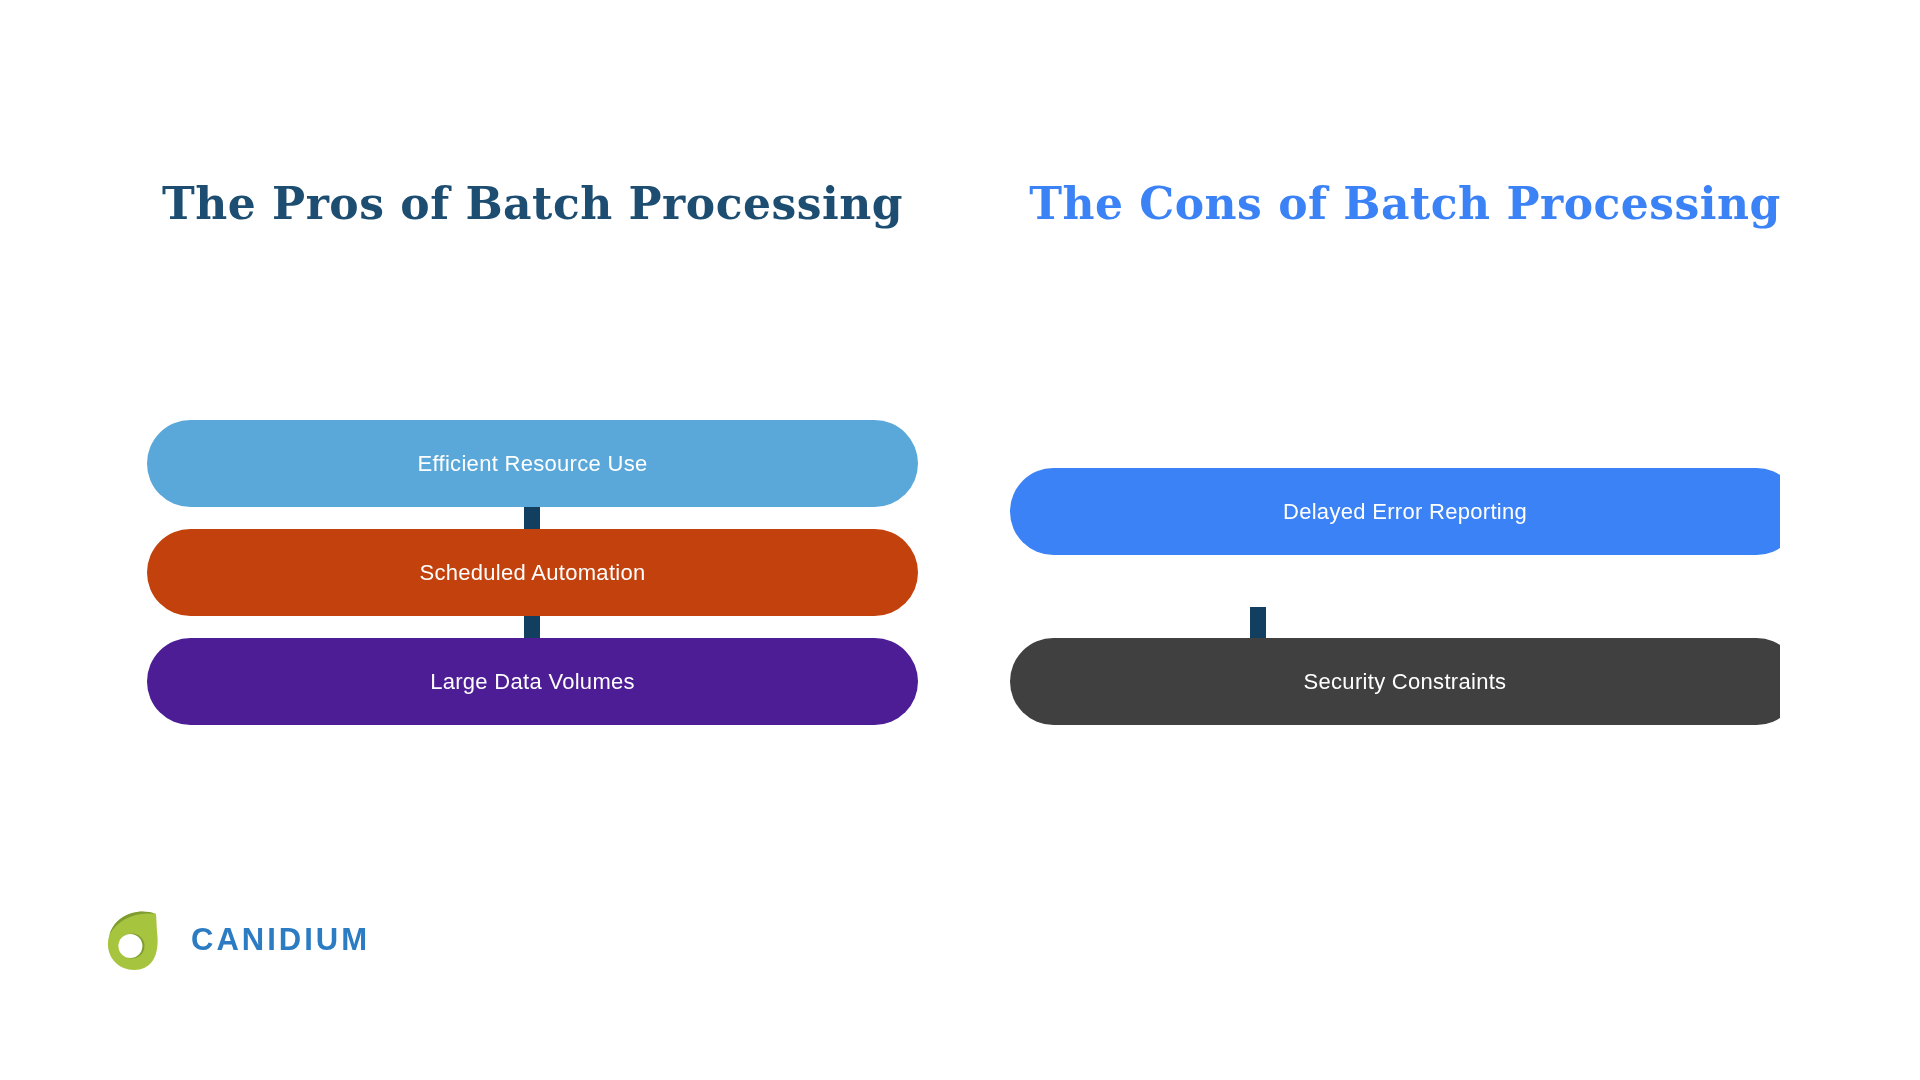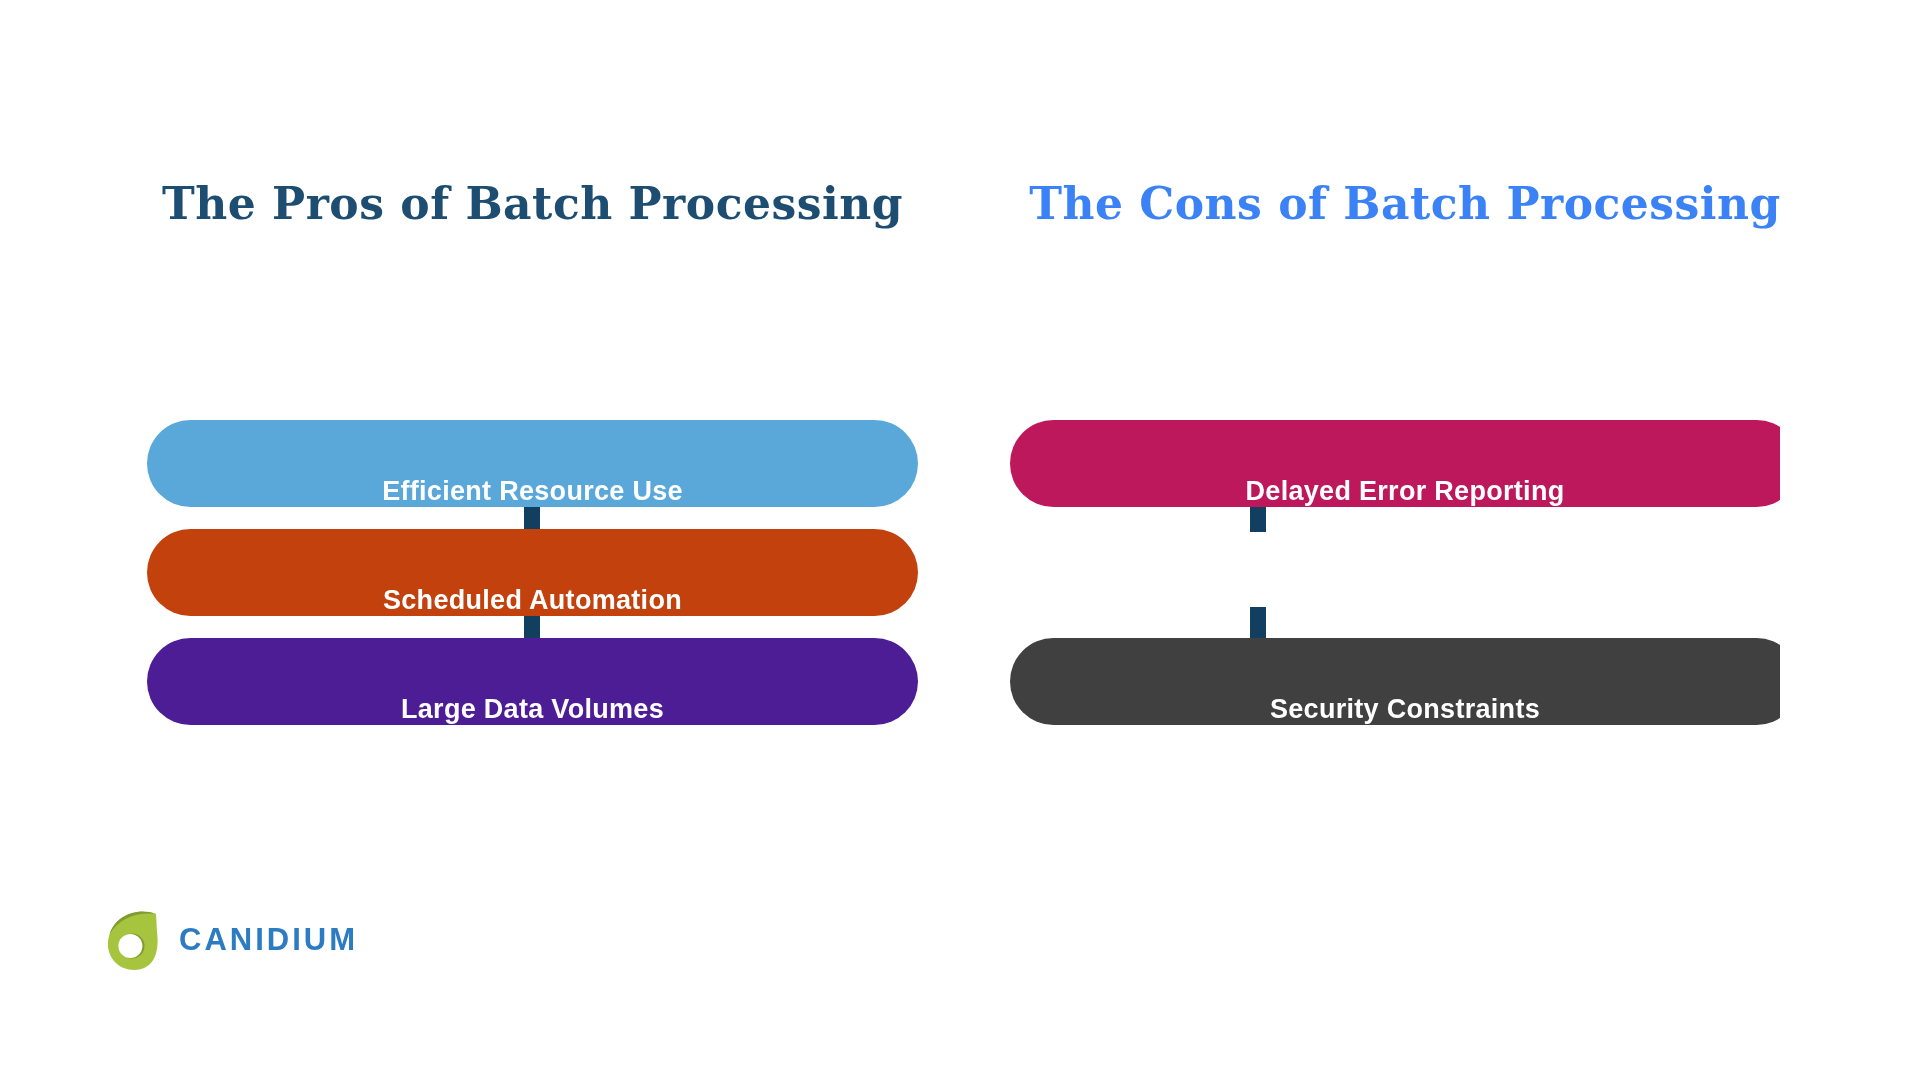--- a/index.html
+++ b/index.html
@@ -21,25 +21,25 @@
     letter-spacing:0.5px;
   }
   #title-pros{left:147px;width:771px;}
   #title-cons{left:1010px;width:790px;}
 
   .pill{
     position:absolute;
     height:87px;
     border-radius:44px;
     display:flex;
-    align-items:flex-end;
+    align-items:center;
     justify-content:center;
     color:#ffffff;
-    font-weight:700;
-    font-size:27px;
+    font-weight:400;
+    font-size:22px;
     letter-spacing:0.3px;
     z-index:2;
   }
   .pill.left{left:147px;width:771px;}
   .pill.right{left:1010px;width:790px;}
   .row1{top:420px;}
   .row2{top:529px;}
   .row3{top:638px;}
 
   .stub{
@@ -52,21 +52,21 @@
   .stub.right{left:1250px;}
   .gap1{top:498px;}
   .gap2{top:607px;}
 
   .logo{
     position:absolute;
     left:107px;
     top:910px;
     display:flex;
     align-items:center;
-    gap:20px;
+    gap:32px;
   }
   .logo-text{
     font-weight:700;
     font-size:31px;
     letter-spacing:3px;
   }
 </style>
 </head>
 <body>
 
@@ -84,21 +84,21 @@
   <div class="pill left row1" style="background: rgb(90, 168, 218);">
     <span>Efficient Resource Use</span>
   </div>
   <div class="pill left row2" style="background: #c2410c;">
     <span>Scheduled Automation</span>
   </div>
   <div class="pill left row3" style="background: #4c1d95;">
     <span>Large Data Volumes</span>
   </div>
 
-  <div class="pill right row1" style="background: #be185d;">
+  <div class="pill right row1" style="background: #3b82f6; margin-top: 48px;">
     <span>Delayed Error Reporting</span>
   </div>
   <div class="pill right row3" style="background: #404040;">
     <span>Security Constraints</span>
   </div>
 
   <div class="logo">
     <span style="display:inline-flex;">
       <svg width="52" height="60" viewBox="0 0 52 60" aria-hidden="true">
         <path d="M49 4 C28 -3 7 7 2 26 C-3 45 10 60 27 60 C45 60 53 45 50 22 C49.6 15 49.4 9 49 4 Z" fill="#A6C43D"></path>

